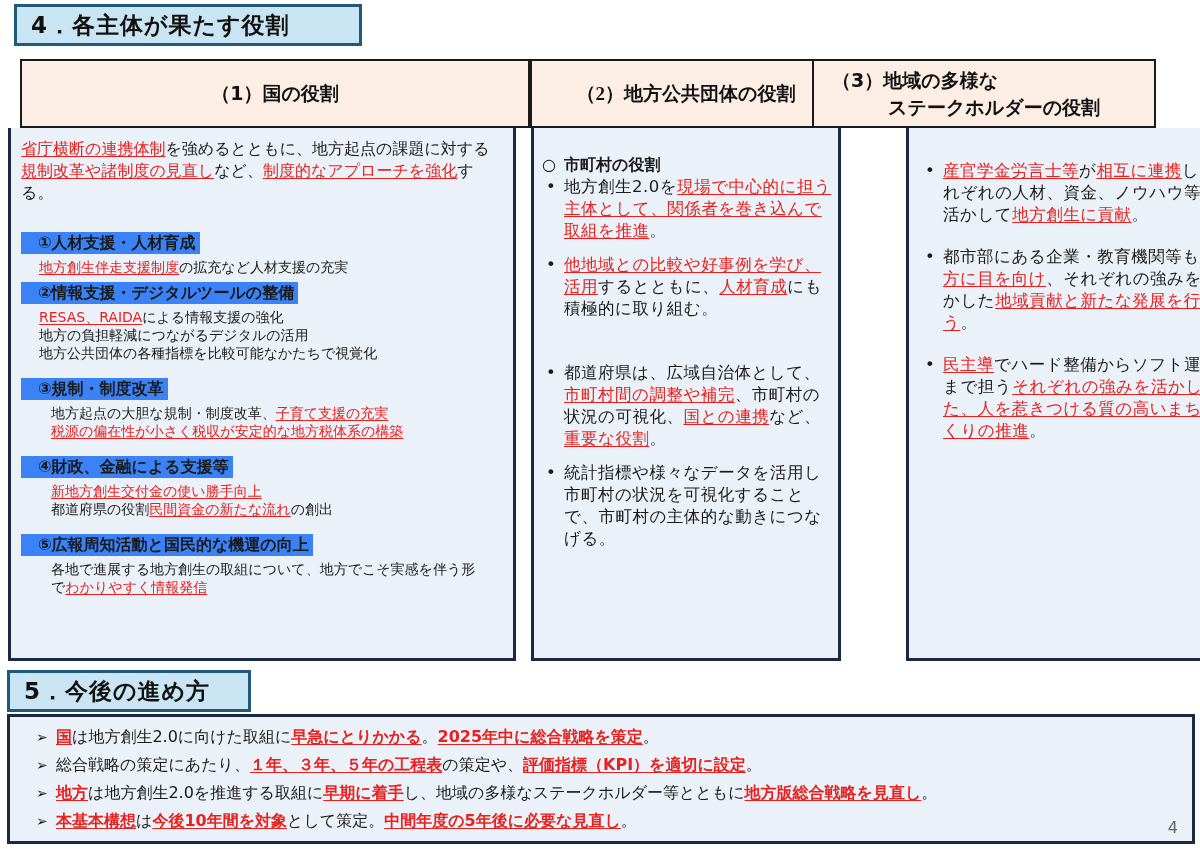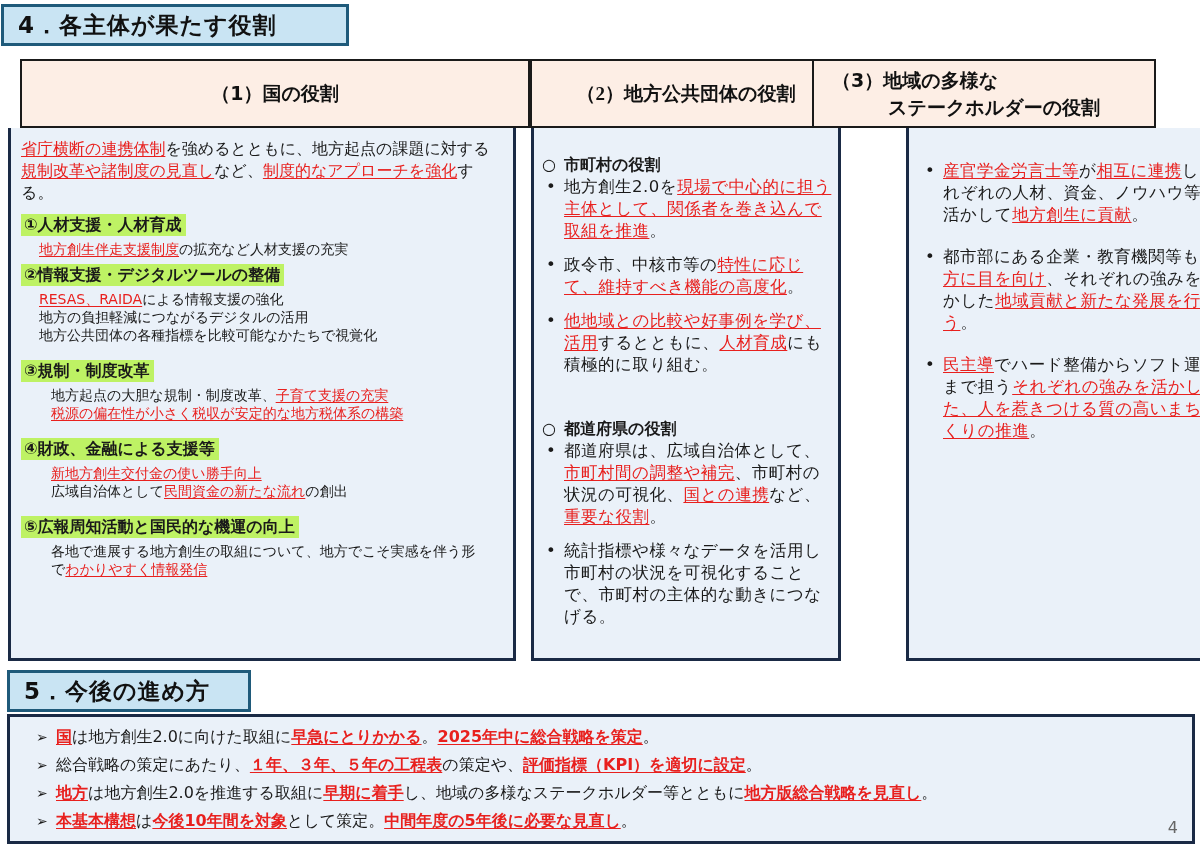--- a/index.html
+++ b/index.html
@@ -4,21 +4,21 @@
 <style>
   * { box-sizing: border-box; margin: 0; padding: 0; }
   html, body { width: 1200px; height: 849px; background: #ffffff; overflow: hidden; }
   body { position: relative; font-family: "DejaVu Sans", "Liberation Sans", sans-serif; color: #1a1a1a; }
 
   .sec-title {
     position: absolute; background: #c9e4f3; border: 3px solid #1f5a7a;
     font-weight: bold; font-size: 23px; color: #111; padding-left: 14px;
     display: flex; align-items: center; letter-spacing: 1px;
   }
-  #sec4 { left: 1px; top: 4px; width: 348px; height: 42px; }
+  #sec4 { left: 14px; top: 4px; width: 348px; height: 42px; }
   #sec5 { left: 7px; top: 670px; width: 244px; height: 42px; }
 
   .col-head {
     position: absolute; background: #fdeee5; border: 2px solid #1a1a1a;
     font-weight: bold; font-size: 19px; color: #111;
     display: flex; align-items: center; justify-content: center;
   }
   .col-body {
     position: absolute; background: #eaf1f9;
     border-left: 3px solid #1a2a45; border-right: 3px solid #1a2a45; border-bottom: 3px solid #1a2a45;
@@ -28,24 +28,24 @@
   #h1 { left: 20px; top: 59px; width: 510px; height: 69px; }
   #b1 { left: 8px; top: 128px; width: 508px; height: 533px; padding: 10px 10px 0 10px; }
   #h2 { left: 530px; top: 59px; width: 312px; height: 69px; font-family: Liberation Serif, serif; }
   #b2 { left: 531px; top: 128px; width: 310px; height: 533px; padding: 26px 6px 0 8px; }
   #h3 { left: 812px; top: 59px; width: 344px; height: 69px; justify-content: flex-start; padding-left: 18px; }
   #b3 { left: 889px; top: 128px; width: 342px; height: 533px; padding: 32px 10px 0 12px; margin-left: 17px; }
 
   .red { color: #e8201e; text-decoration: underline; text-underline-offset: 2px; }
   .redb { color: #e8201e; text-decoration: underline; font-weight: bold; text-underline-offset: 2px; }
 
-  .intro { font-size: 16px; line-height: 22px; margin-bottom: 4px; }
+  .intro { font-size: 16px; line-height: 22px; margin-bottom: 22px; }
   .sub-head {
-    display: inline-block; background: #bef264; font-weight: bold; font-size: 16px;
-    padding: 0 4px 0 3px; line-height: 22px; margin-top: 6px; margin-bottom: 4px;
+    display: inline-block; background: #3b82f6; font-weight: bold; font-size: 16px;
+    padding: 0 4px 0 17px; line-height: 22px; margin-top: 6px; margin-bottom: 4px;
   }
   .sub-lines { font-size: 14px; line-height: 18px; padding-left: 18px; }
   .sub-lines.deep { padding-left: 30px; }
   .gap { height: 10px; }
 
   .circ-head { font-weight: bold; font-size: 16px; line-height: 22px; }
   .circ-head .o { display: inline-block; width: 22px; font-weight: bold; }
   ul.bul { list-style: none; }
   ul.bul li { position: relative; padding-left: 22px; font-size: 16.5px; line-height: 22px; margin-bottom: 12px; letter-spacing: 0.5px;}
   ul.bul li::before { content: "•"; position: absolute; left: 4px; top: 0; }
@@ -71,38 +71,36 @@
         <div><span class="red">地方創生伴走支援制度</span><span>の拡充など人材支援の充実</span></div>
       </div><div class="sub-head">②情報支援・デジタルツールの整備</div><div class="sub-lines">
         <div><span class="red">RESAS、RAIDA</span><span>による情報支援の強化</span></div>
         <div><span>地方の負担軽減につながるデジタルの活用</span></div>
         <div><span>地方公共団体の各種指標を比較可能なかたちで視覚化</span></div>
       </div><div class="gap"></div><div class="sub-head">③規制・制度改革</div><div class="sub-lines deep">
         <div><span>地方起点の大胆な規制・制度改革、</span><span class="red">子育て支援の充実</span></div>
         <div><span class="red">税源の偏在性が小さく税収が安定的な地方税体系の構築</span></div>
       </div><div class="gap"></div><div class="sub-head">④財政、金融による支援等</div><div class="sub-lines deep">
         <div><span class="red">新地方創生交付金の使い勝手向上</span></div>
-        <div><span>広域自治体として</span><span class="red">民間資金の新たな流れ</span><span>の創出</span></div>
+        <div><span>都道府県の役割</span><span class="red">民間資金の新たな流れ</span><span>の創出</span></div>
       </div><div class="gap"></div><div class="sub-head">⑤広報周知活動と国民的な機運の向上</div><div class="sub-lines deep">
         <div><span>各地で進展する地方創生の取組について、地方でこそ実感を伴う形</span></div>
         <div><span>で</span><span class="red">わかりやすく情報発信</span></div>
       </div></div>
 </div>
 
 <div id="h2" class="col-head">（2）地方公共団体の役割</div>
 <div id="b2" class="col-body">
   <div id="col2-groups">
       <div class="circ-head"><span class="o">○</span><span>市町村の役割</span></div>
       <ul class="bul">
         <li><span>地方創生2.0を</span><span class="red">現場で中心的に担う主体として、関係者を巻き込んで取組を推進</span><span>。</span></li>
-        <li><span>政令市、中核市等の</span><span class="red">特性に応じて、維持すべき機能の高度化</span><span>。</span></li>
         <li><span class="red">他地域との比較や好事例を学び、活用</span><span>するとともに、</span><span class="red">人材育成</span><span>にも積極的に取り組む。</span></li>
       </ul>
       <div style="height: 30px;"></div>
-      <div class="circ-head"><span class="o">○</span><span>都道府県の役割</span></div>
       <ul class="bul">
         <li><span>都道府県は、広域自治体として、</span><span class="red">市町村間の調整や補完</span><span>、市町村の状況の可視化、</span><span class="red">国との連携</span><span>など、</span><span class="red">重要な役割</span><span>。</span></li>
         <li><span>統計指標や様々なデータを活用し市町村の状況を可視化することで、市町村の主体的な動きにつなげる。</span></li>
       </ul>
     </div>
 </div>
 
 <div id="h3" class="col-head">
   <div style="line-height:27px;">
     <div>（3）地域の多様な</div>

